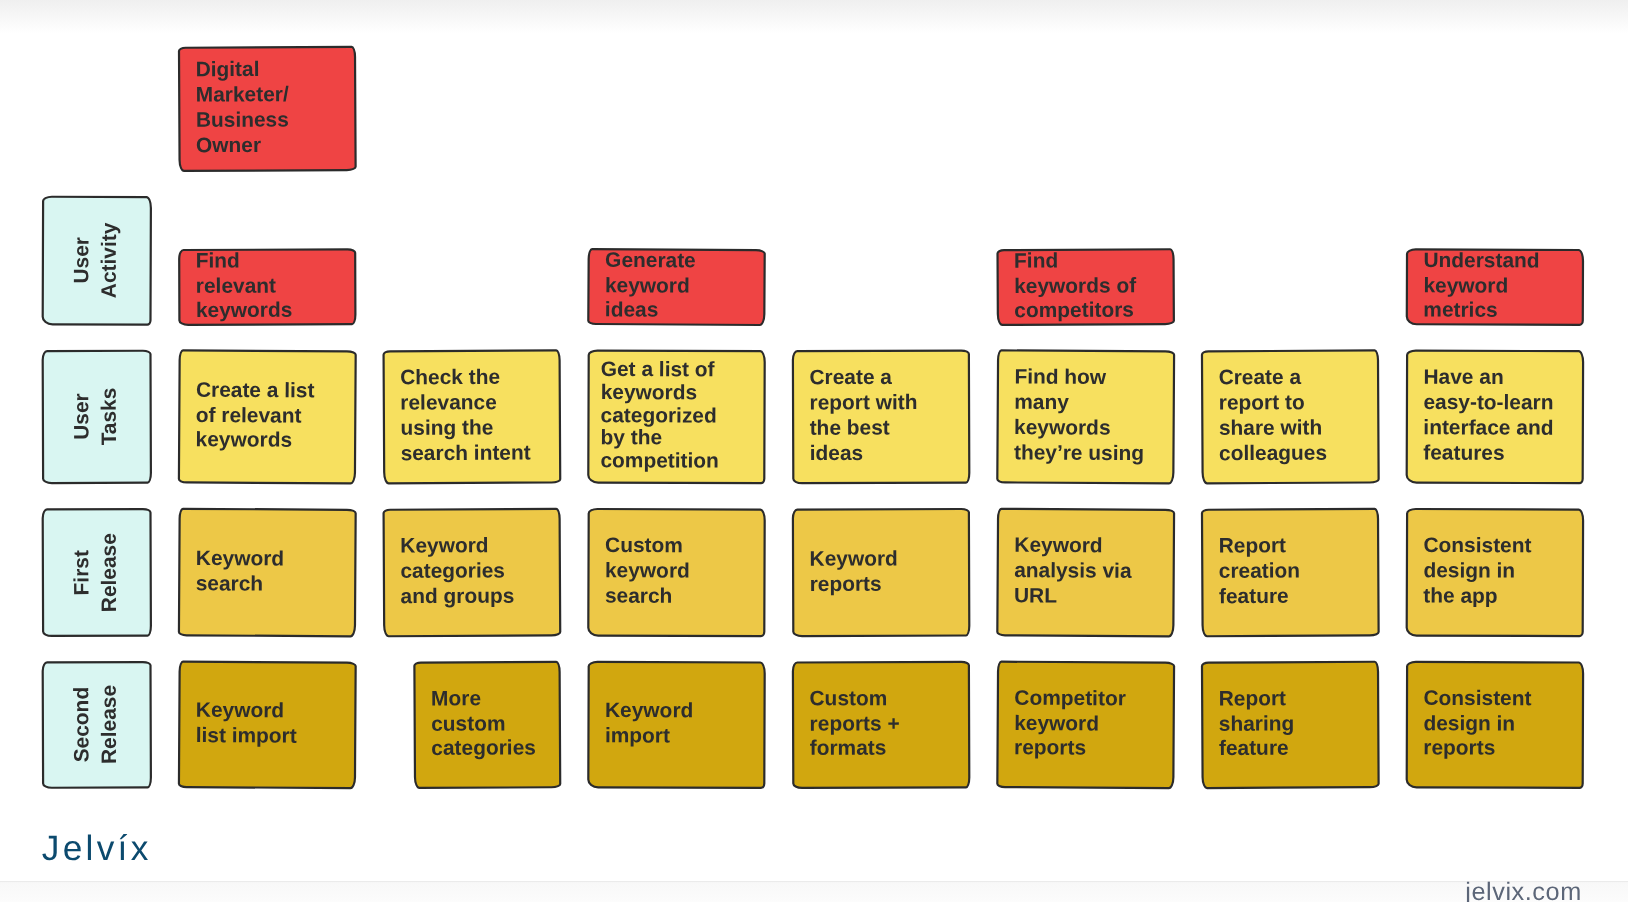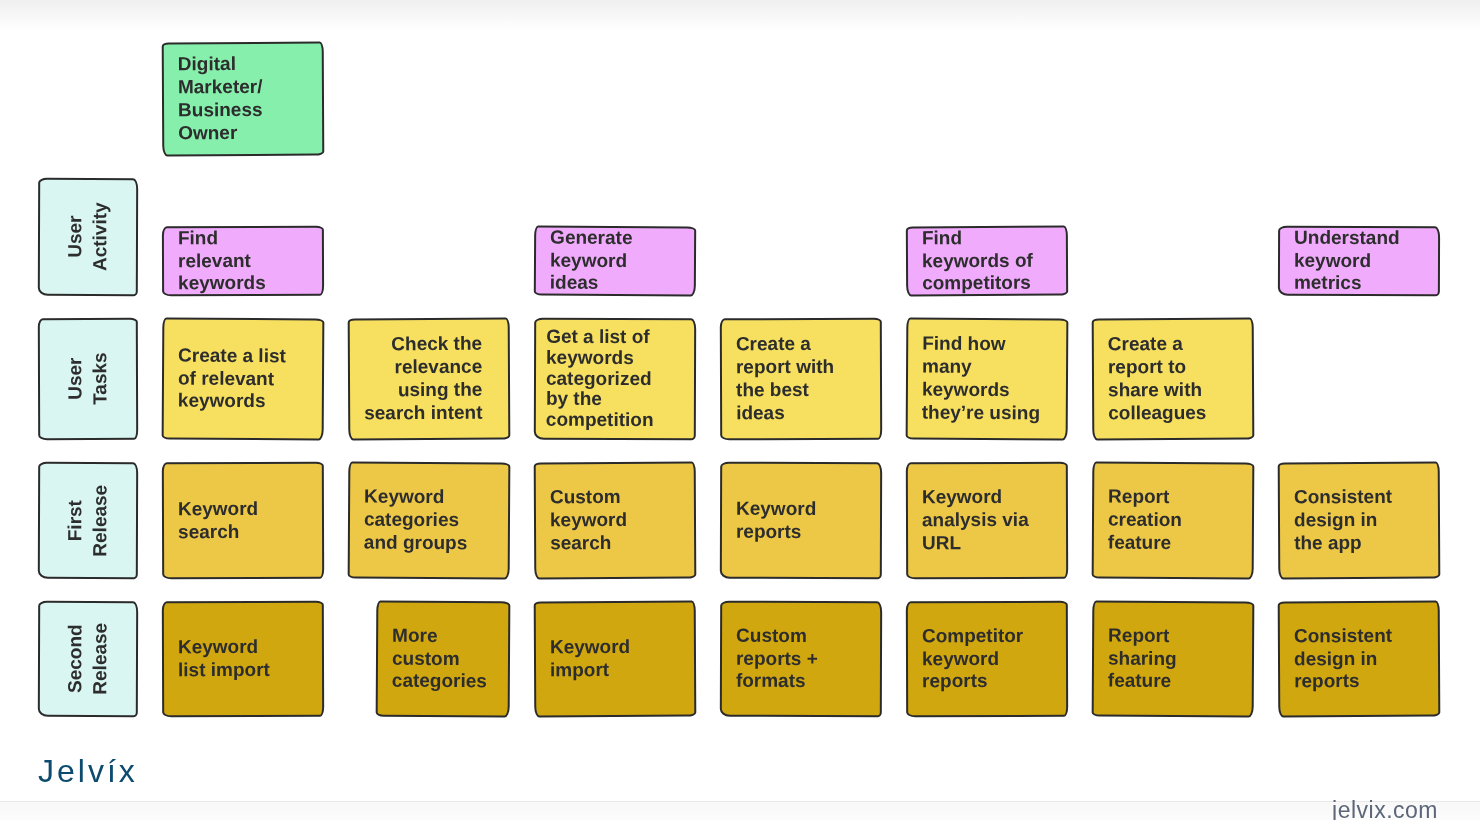--- a/index.html
+++ b/index.html
@@ -32,22 +32,22 @@
     white-space:pre-line;
     box-sizing:border-box;
     border-radius:7px 4px 9px 5px / 4px 10px 4px 11px;
   }
   
   .board > .sticky:nth-child(4n)  {transform:rotate(.35deg);border-radius:4px 9px 5px 8px / 10px 4px 11px 4px;}
   .board > .sticky:nth-child(4n+1){transform:rotate(-.3deg);}
   .board > .sticky:nth-child(4n+2){border-radius:9px 5px 4px 10px / 5px 11px 5px 8px;transform:rotate(.2deg);}
   .board > .sticky:nth-child(4n+3){transform:rotate(-.2deg);border-radius:5px 8px 4px 9px / 9px 4px 10px 5px;}
 
-  .persona{background:#86efac;}
-  .row-activity{background:#f0abfc;margin-top:48px;}
+  .persona{background:#ef4444;}
+  .row-activity{background:#ef4444;margin-top:48px;}
   .row-tasks{background:#f7e05f;}
   .row-first{background:#edc847;}
   .row-second{background:#d1a70f;}
 
   .label-sticky{
     background:#d9f6f2;
     display:flex;align-items:center;justify-content:center;
     padding:0;
   }
   .label-sticky .vtext{
@@ -96,41 +96,45 @@
 competitors</div>
   <div class="sticky row-activity" style="grid-row:2;grid-column:8;">Understand
 keyword
 metrics</div>
 
   <div class="sticky label-sticky" style="grid-row:3;grid-column:1;"><span class="vtext">User
 Tasks</span></div>
   <div class="sticky row-tasks" style="grid-row:3;grid-column:2;">Create a list
 of relevant
 keywords</div>
-  <div class="sticky row-tasks" style="grid-row:3;grid-column:3;text-align:right;">Check the
+  <div class="sticky row-tasks" style="grid-row:3;grid-column:3;">Check the
 relevance
 using the
 search intent</div>
   <div class="sticky row-tasks tight" style="grid-row:3;grid-column:4;padding-left:10px;">Get a list of
 keywords
 categorized
 by the
 competition</div>
   <div class="sticky row-tasks" style="grid-row:3;grid-column:5;">Create a
 report with
 the best
 ideas</div>
   <div class="sticky row-tasks" style="grid-row:3;grid-column:6;">Find how
 many
 keywords
 they’re using</div>
   <div class="sticky row-tasks" style="grid-row:3;grid-column:7;">Create a
 report to
 share with
 colleagues</div>
+  <div class="sticky row-tasks" style="grid-row:3;grid-column:8;">Have an
+easy-to-learn
+interface and
+features</div>
 
   <div class="sticky label-sticky" style="grid-row:4;grid-column:1;"><span class="vtext">First
 Release</span></div>
   <div class="sticky row-first" style="grid-row:4;grid-column:2;">Keyword
 search</div>
   <div class="sticky row-first" style="grid-row:4;grid-column:3;">Keyword
 categories
 and groups</div>
   <div class="sticky row-first" style="grid-row:4;grid-column:4;">Custom
 keyword

